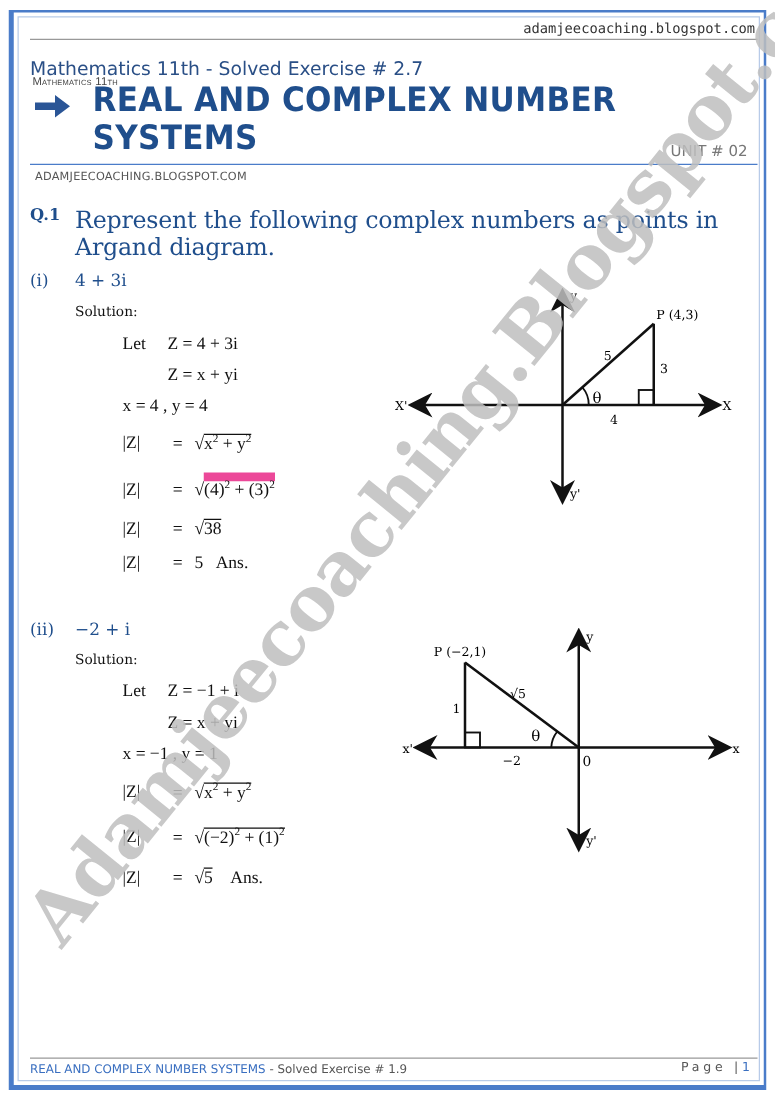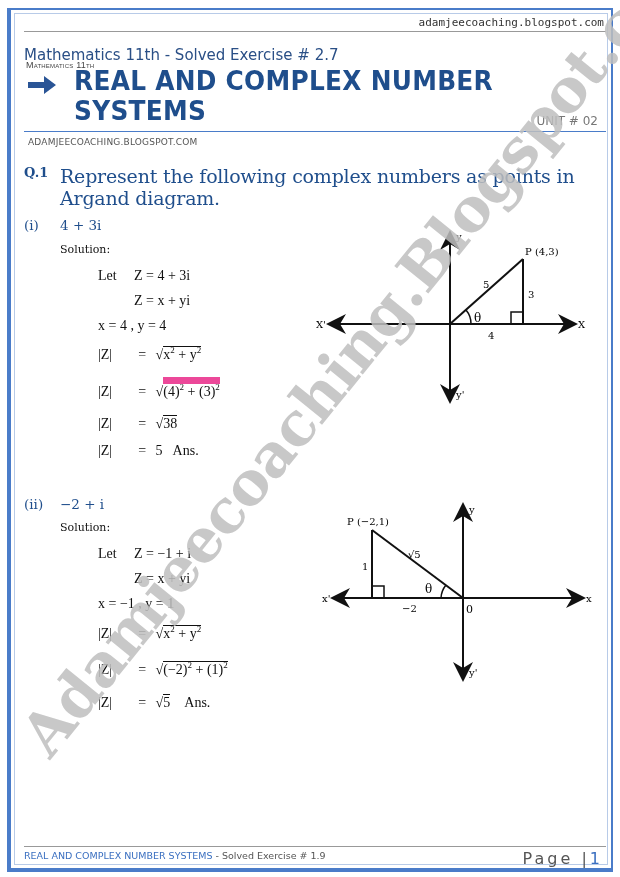--- a/index.html
+++ b/index.html
@@ -20,21 +20,21 @@
   .part-num { position:absolute; left:24px; font-size:13.5px; color:#1f4e8c; }
   .part-expr { position:absolute; left:60px; font-size:13.5px; color:#1f4e8c; }
   .sol { position:absolute; left:60px; font-size:11px; color:#111; }
   .m { position:absolute; font-family:"Liberation Serif", serif; font-size:14px; color:#111; white-space:nowrap; }
   sup { font-size:9px; }
   .watermark { position:absolute; left:10px; top:430px; font-family:"DejaVu Serif", serif; font-weight:bold; font-size:60px; color:#bfbfbf; opacity:0.85; transform:rotate(-51deg); transform-origin:left center; white-space:nowrap; letter-spacing:-1px; pointer-events:none; }
   .ftr-line { position:absolute; left:24px; right:14px; top:846px; border-top:1px solid #999; }
   .ftr-left { position:absolute; left:24px; top:850px; font-family:"DejaVu Sans", sans-serif; font-size:9.5px; }
   .ftr-left .a { color:#3a6fc0; font-weight:normal; }
   .ftr-left .b { color:#555; }
-  .ftr-right { position:absolute; right:20px; top:849px; font-family:"DejaVu Sans", sans-serif; font-size:16px; color:#555; letter-spacing:3px; }
+  .ftr-right { position:absolute; right:20px; top:849px; font-family:"DejaVu Sans", sans-serif; font-size:10px; color:#555; letter-spacing:3px; }
   .ftr-right .n { color:#3a6fc0; letter-spacing:0; }
   svg text { font-family:"DejaVu Serif", serif; }
 </style>
 </head>
 <body>
 
 <div class="frame">
     <div class="frame-inner"></div>
   </div>
 

